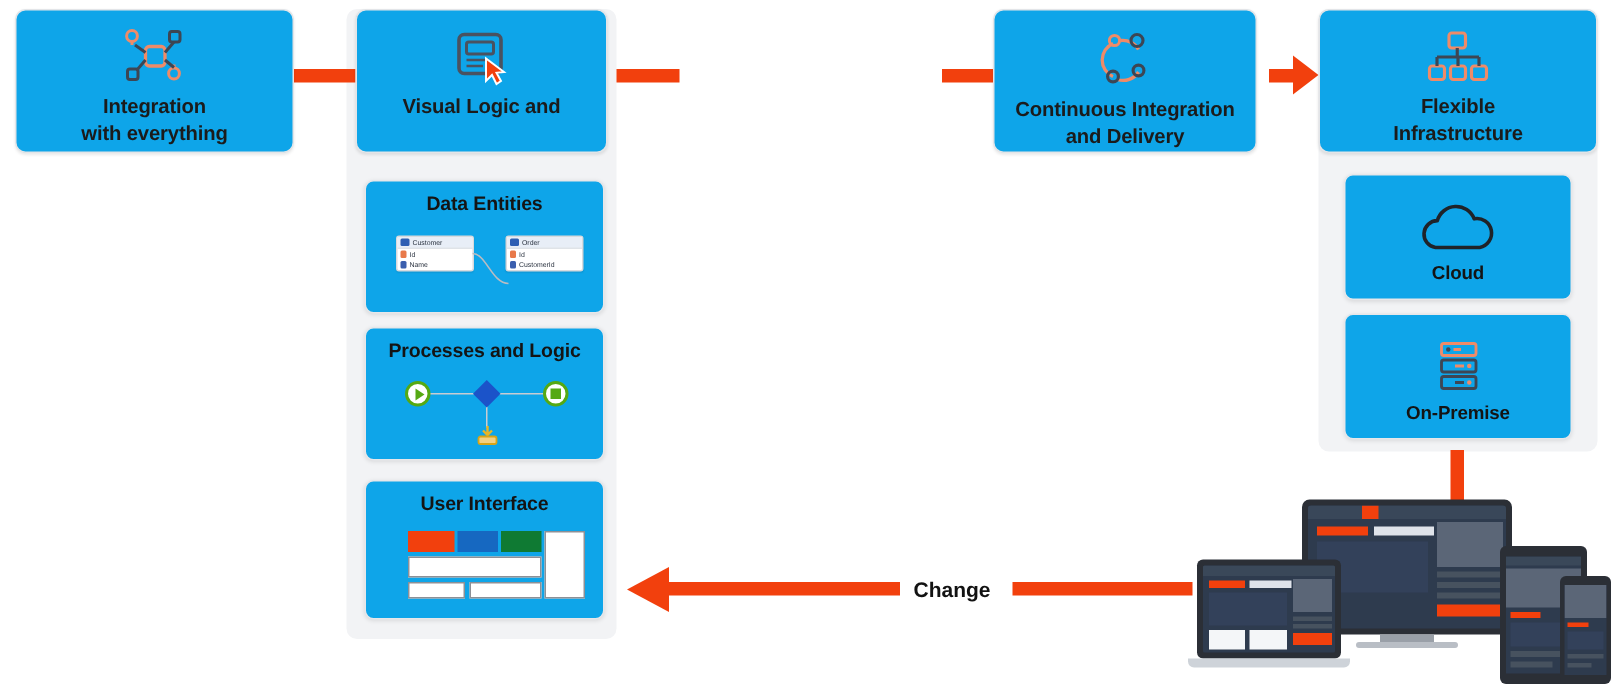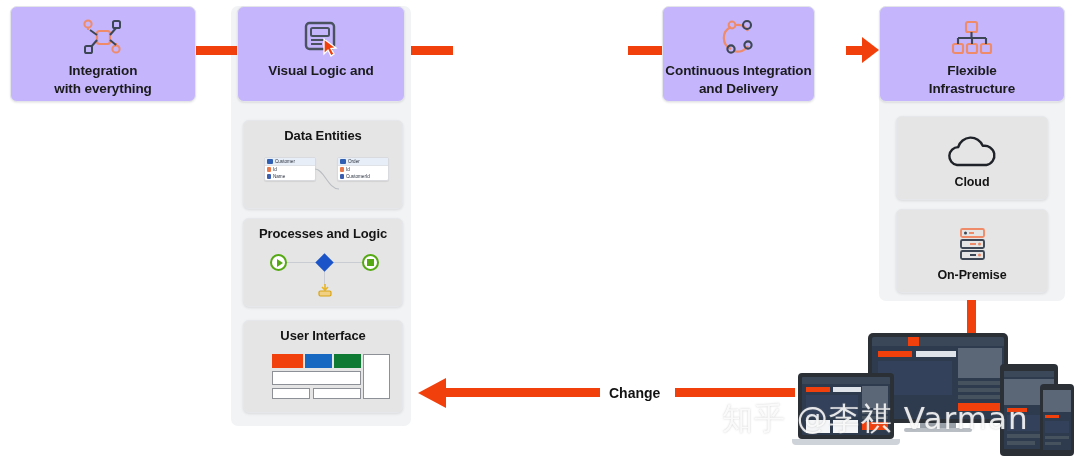--- a/index.html
+++ b/index.html
@@ -11,38 +11,38 @@
   .stage{position:absolute;left:0;top:0;width:1080px;height:464px;}
   .abs{position:absolute;}
 
   
   .panel{
     position:absolute;background:#f2f3f5;border-radius:7px;
   }
 
   
   .pill{
-    position:absolute;background:#c4b5fd;border:1px solid #e3e5e8;
+    position:absolute;background:#0ea5e9;border:1px solid #e3e5e8;
     border-radius:7px;box-shadow:0 1px 2px rgba(0,0,0,.09);
     display:flex;flex-direction:column;align-items:center;justify-content:flex-start;
     box-sizing:border-box;padding-top:9px;
   }
   .pill .ico{height:44px;display:flex;align-items:center;justify-content:center;}
   .pill .cap{
     margin-top:2px;text-align:center;font-weight:bold;font-size:13.5px;
     line-height:1.32;color:#1b1b1b;letter-spacing:-.1px;
   }
 
   
   .conn{position:absolute;background:#f2400d;}
   .arrowhead{position:absolute;width:0;height:0;}
 
   
   .card{
-    position:absolute;background:#e5e5e5;border:1px solid #e6e7ea;border-radius:6px;
+    position:absolute;background:#0ea5e9;border:1px solid #e6e7ea;border-radius:6px;
     box-shadow:0 1px 3px rgba(0,0,0,.10);box-sizing:border-box;
     display:flex;flex-direction:column;align-items:center;
   }
   .card .title{
     font-weight:bold;font-size:13px;color:#141414;margin-top:7px;letter-spacing:-.1px;
   }
   .card .title.small{font-size:12.5px;}
 
   
   .ent{position:absolute;background:#fff;border:1px solid #d8dadd;border-radius:2px;
@@ -130,21 +130,21 @@
         <path d="M11 22 H26 M11 26 H22" stroke="#4a5260" stroke-width="1.8"></path>
         <path d="M24 21 L24 36 L28 32 L31 38 L34 36 L31 30.5 L36 30 Z" fill="#f2400d" stroke="#fff" stroke-width="1.3"></path>
       </svg>
     </div>
     <div class="cap">
       <div>Visual Logic and</div>
     </div>
   </div>
 
 
-  <div class="pill" style="left:662px;top:6px;width:153px;height:96px;">
+  <div class="pill" style="left:662px;top:6px;width:176px;height:96px;justify-content:center;">
     <div class="ico">
       <svg width="44" height="40" viewBox="0 0 44 40">
         <path d="M14 9 A12 12 0 0 0 14 31" fill="none" stroke="#ef8b68" stroke-width="2.2"></path>
         <path d="M17 33 A12 12 0 0 0 31 28" fill="none" stroke="#ef8b68" stroke-width="2.2"></path>
         <path d="M31 13 A12 12 0 0 0 19 7" fill="none" stroke="#ef8b68" stroke-width="2.2"></path>
         <circle cx="15" cy="7" r="3.4" fill="none" stroke="#ef8b68" stroke-width="2"></circle>
         <circle cx="30" cy="7" r="4" fill="none" stroke="#3d4654" stroke-width="2.1"></circle>
         <circle cx="14" cy="31" r="3.6" fill="none" stroke="#3d4654" stroke-width="2.1"></circle>
         <circle cx="31" cy="27" r="3.6" fill="none" stroke="#3d4654" stroke-width="2.1"></circle>
       </svg>
@@ -320,15 +320,14 @@
     <div class="bezel" style="left:0;top:0;width:34px;height:72px;border-radius:4px;"></div>
     <div class="screen" style="left:3px;top:6px;width:28px;height:60px;">
       <div style="position:absolute;left:0;top:0;width:28px;height:22px;background:#5b6677;"></div>
       <div style="position:absolute;left:2px;top:25px;width:14px;height:3px;background:#f2400d;"></div>
       <div style="position:absolute;left:2px;top:31px;width:24px;height:12px;background:#33415a;"></div>
       <div style="position:absolute;left:2px;top:46px;width:24px;height:3px;background:#47525f;"></div>
       <div style="position:absolute;left:2px;top:52px;width:16px;height:3px;background:#47525f;"></div>
     </div>
   </div>
 
-  <div class="watermark" style="left:722px;top:398px;">知乎 @李祺 Varman</div>
 
 </div>
 
 </body></html>

